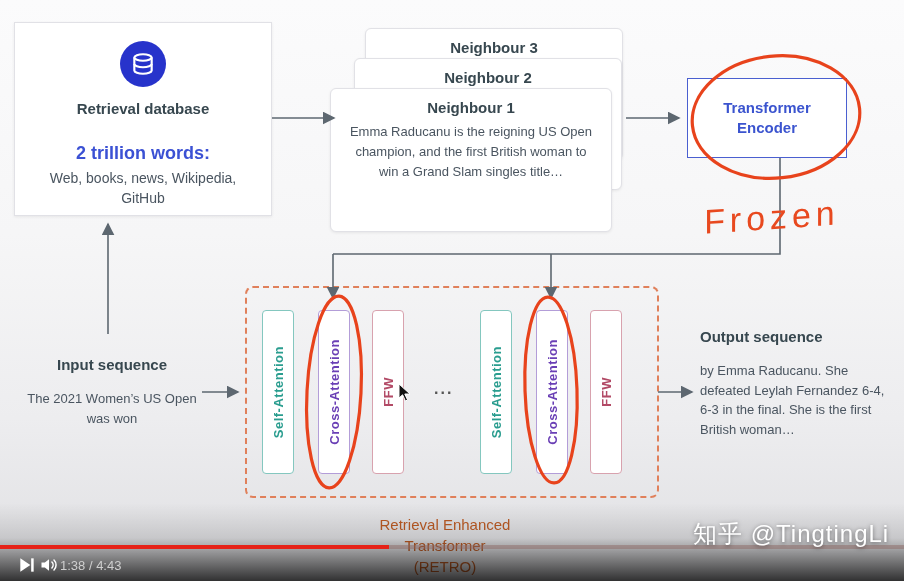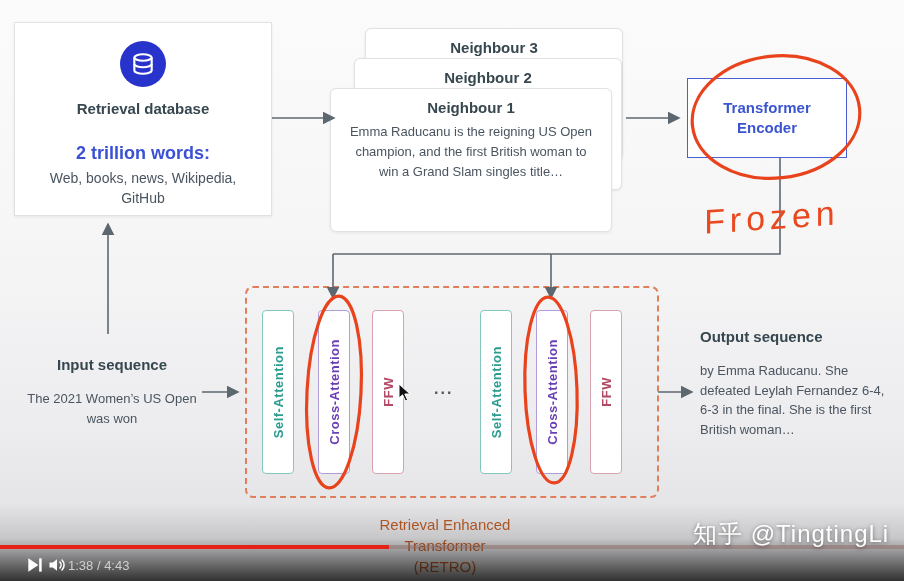--- a/index.html
+++ b/index.html
@@ -59,21 +59,21 @@
 
   .cursor{position:absolute; left:398px; top:384px; z-index:7;}
 
   
   .player-gradient{position:absolute; left:0; right:0; bottom:0; height:78px; z-index:4;
     background:linear-gradient(180deg, rgba(0,0,0,0) 0%, rgba(0,0,0,0.12) 45%, rgba(0,0,0,0.78) 100%);}
   .progress-track{position:absolute; left:0; top:545px; width:904px; height:4px;
     background:rgba(140,100,95,0.45); z-index:8;}
   .progress-fill{height:100%; background:#e62117;}
   .controls{position:absolute; left:0; bottom:0; height:32px; display:flex; align-items:center;
-    padding-left:24px; z-index:9;}
+    padding-left:16px; z-index:9;}
   .ctrl-btn{width:22px; height:22px; display:flex; align-items:center; justify-content:center; cursor:pointer;}
   .time{color:#cfcfcf; font-size:13px;}
   .watermark{position:absolute; left:660px; top:518px; z-index:9; color:#fff; font-size:24px;
     font-weight:400; text-shadow:0 1px 4px rgba(0,0,0,0.5); letter-spacing:1px;margin-left:33px;}
 </style>
 </head>
 <body>
 
 <div class="stage">
 

